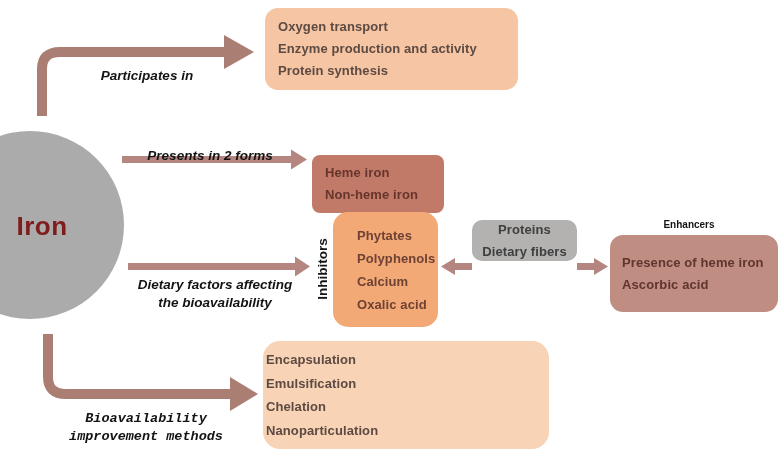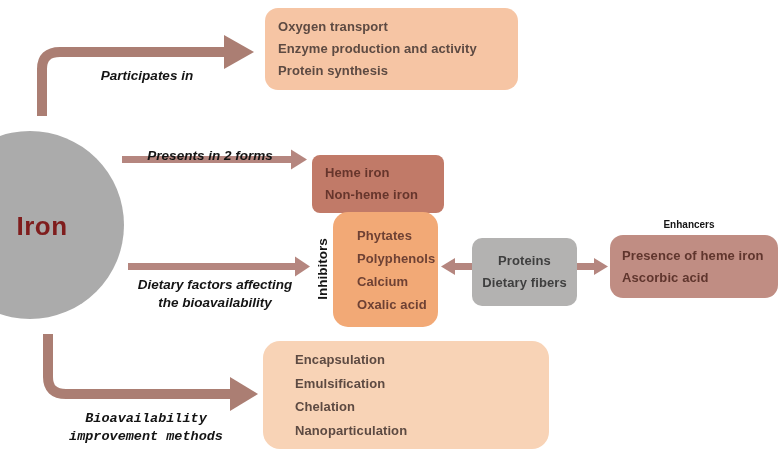--- a/index.html
+++ b/index.html
@@ -33,26 +33,26 @@
     letter-spacing:.1px;
   }
   .box .line{white-space:nowrap;}
 
   .box-functions{left:265px;top:8px;width:253px;height:82px;border-radius:13px;
     background:#f6c5a4;color:#5d4a42;padding:0 13px;}
   .box-forms{left:312px;top:123px;width:132px;height:58px;border-radius:8px;
     background:#c17a68;color:#66352c;padding:0 13px;margin-top:32px;}
   .box-inhibitors{left:333px;top:212px;width:105px;height:115px;border-radius:15px;
     background:#f2a976;color:#6e4134;padding:0 24px;line-height:23px;}
-  .box-neutral{left:472px;top:238px;width:105px;height:68px;border-radius:10px;
+  .box-neutral{left:472px;top:220px;width:105px;height:41px;border-radius:10px;
     background:#b3b2b1;color:#3f3f3f;text-align:center;padding:0 4px;justify-content:center;}
-  .box-enhancers{left:610px;top:235px;width:168px;height:63px;border-radius:13px;
+  .box-enhancers{left:610px;top:235px;width:168px;height:77px;border-radius:13px;
     background:#c08d83;color:#5f352d;padding:0 12px;}
   .box-methods{left:263px;top:341px;width:286px;height:108px;border-radius:17px;
-    background:#f8d3b6;color:#5d4a42;padding:0 32px;line-height:23.5px;}
+    background:#f8d3b6;color:#5d4a42;padding:0 3px;line-height:23.5px;}
 
   .inhibitors-side-label{
     position:absolute;left:322px;top:269px;
     transform:translate(-50%,-50%) rotate(-90deg);
     font-size:13.5px;font-weight:bold;color:#141414;white-space:nowrap;
   }
   .enhancers-heading{
     position:absolute;left:689px;top:224px;transform:translate(-50%,-50%);
     font-size:10px;font-weight:bold;color:#141414;white-space:nowrap;
   }

